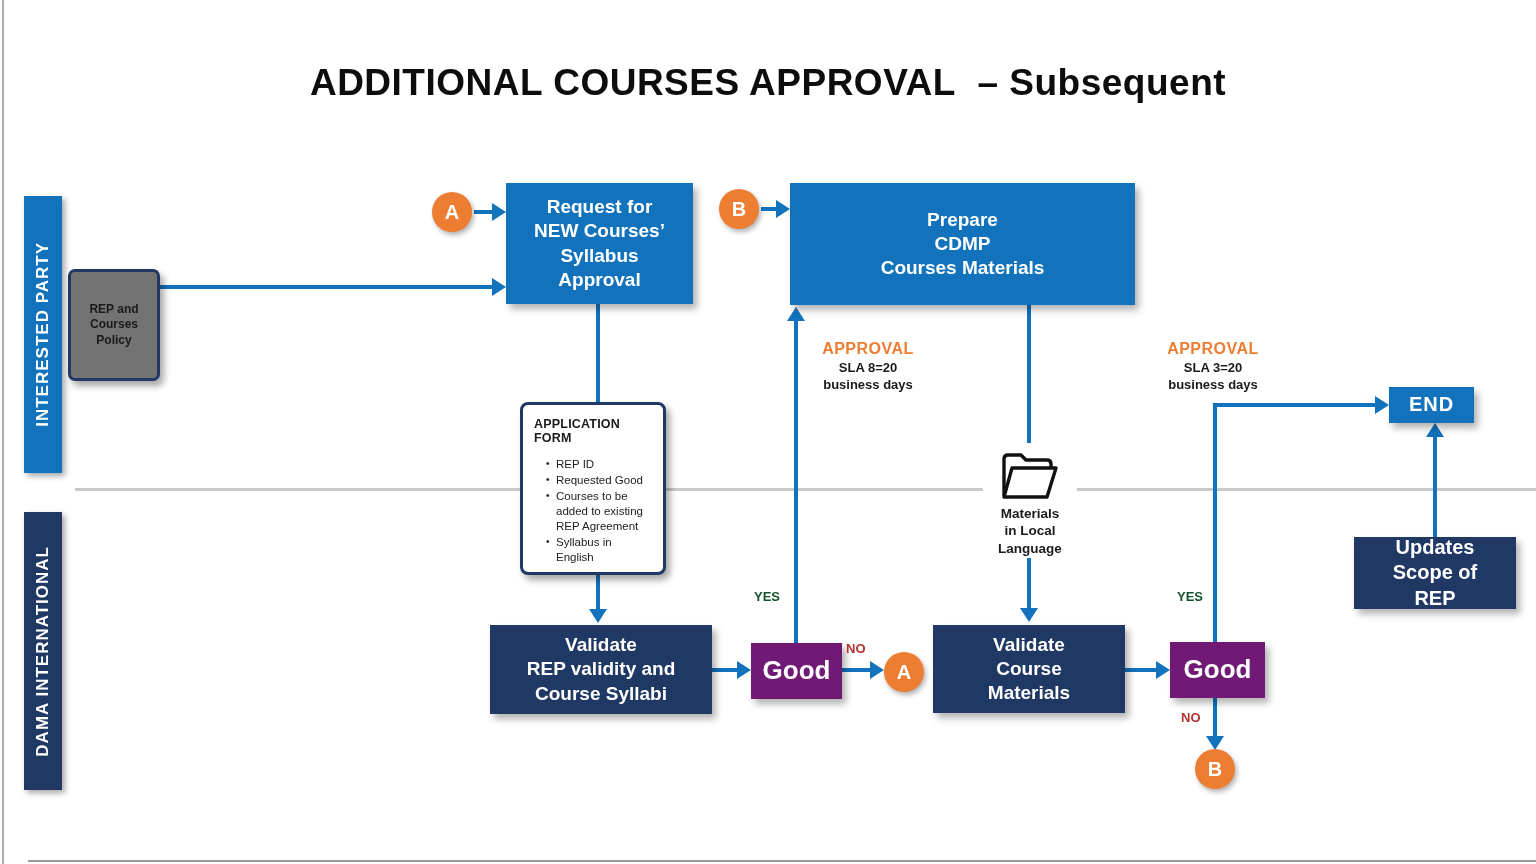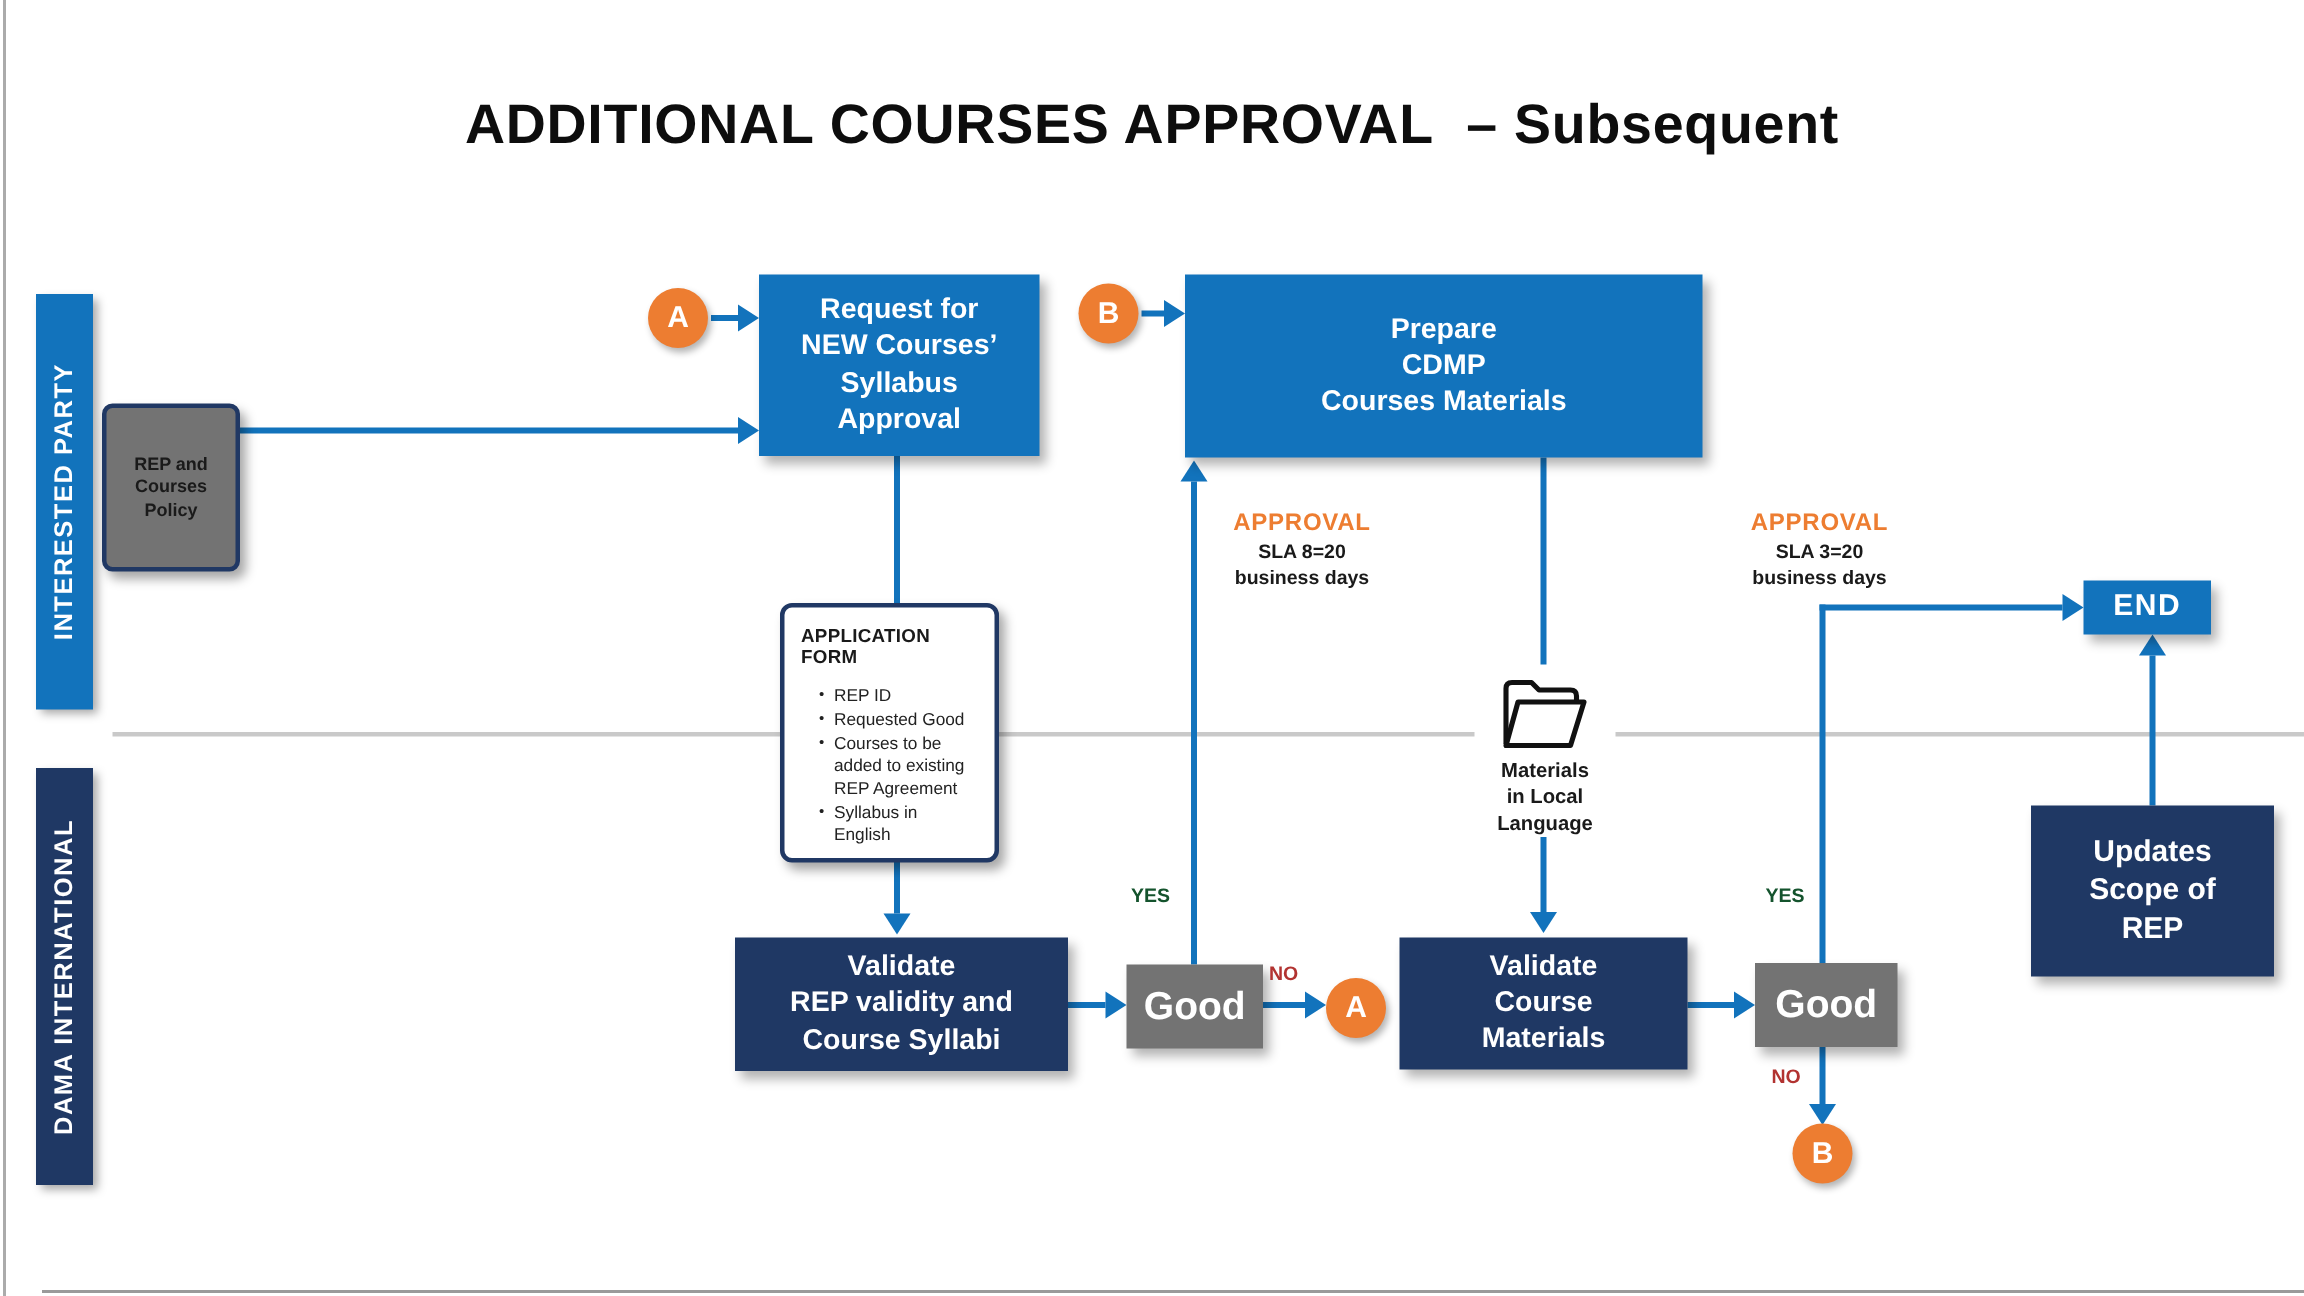--- a/index.html
+++ b/index.html
@@ -19,21 +19,21 @@
   .lane span{writing-mode:vertical-rl;transform:rotate(180deg);white-space:nowrap;}
 
   .divider{position:absolute;left:75px;top:488px;width:1461px;height:3px;background:#C9C9C9;}
   .divider-gap{position:absolute;left:983px;top:480px;width:94px;height:18px;background:#fff;}
 
   .box{position:absolute;display:flex;align-items:center;justify-content:center;text-align:center;
        color:#fff;font-weight:bold;white-space:pre-line;line-height:1.28;
        box-shadow:4px 5px 7px rgba(0,0,0,.30);}
   .blue{background:#1273BC;}
   .navy{background:#1F3864;}
-  .grayb{background:#737373;font-size:26px;}
+  .grayb{background:#701a75;font-size:26px;}
   .outline{background:#737373;border:3px solid #203864;border-radius:7px;color:#1a1a1a;
            box-shadow:4px 5px 7px rgba(0,0,0,.35);}
 
   .hline,.vline{position:absolute;background:#1273BC;}
   .hline{height:4px;}
   .vline{width:4px;}
   .arr{position:absolute;width:0;height:0;border-style:solid;}
   .arr.right{border-width:9px 0 9px 14px;border-color:transparent transparent transparent #1273BC;}
   .arr.up{border-width:0 9px 14px 9px;border-color:transparent transparent #1273BC transparent;}
   .arr.down{border-width:14px 9px 0 9px;border-color:#1273BC transparent transparent transparent;}
@@ -153,21 +153,21 @@
   <div class="box grayb" style="left:751px;top:643px;width:91px;height:56px;">Good</div>
 
   <div class="box navy" style="left:933px;top:625px;width:192px;height:88px;font-size:19px;">Validate
 Course
 Materials</div>
 
   <div class="box grayb" style="left:1170px;top:642px;width:95px;height:56px;">Good</div>
 
   <div class="box blue" style="left:1389px;top:387px;width:85px;height:36px;font-size:20px;letter-spacing:1px;">END</div>
 
-  <div class="box navy" style="left:1354px;top:537px;width:162px;height:114px;font-size:20px;text-align:center;">Updates
+  <div class="box navy" style="left:1354px;top:537px;width:162px;height:72px;font-size:20px;text-align:center;">Updates
 Scope of
 REP</div>
 
   <div class="circle" style="left:432px;top:192px;">A</div>
   <div class="circle" style="left:719px;top:189px;">B</div>
   <div class="circle" style="left:884px;top:652px;">A</div>
   <div class="circle" style="left:1195px;top:749px;">B</div>
 
   <svg class="folder" style="left:998px;top:448px;" width="64" height="56" viewBox="0 0 64 56">
     <path d="M6 48 V11 q0 -4 4 -4 h13 l5 5 h21 q4 0 4 4 v4" fill="#ffffff" stroke="#111" stroke-width="3.4" stroke-linejoin="round"></path>

